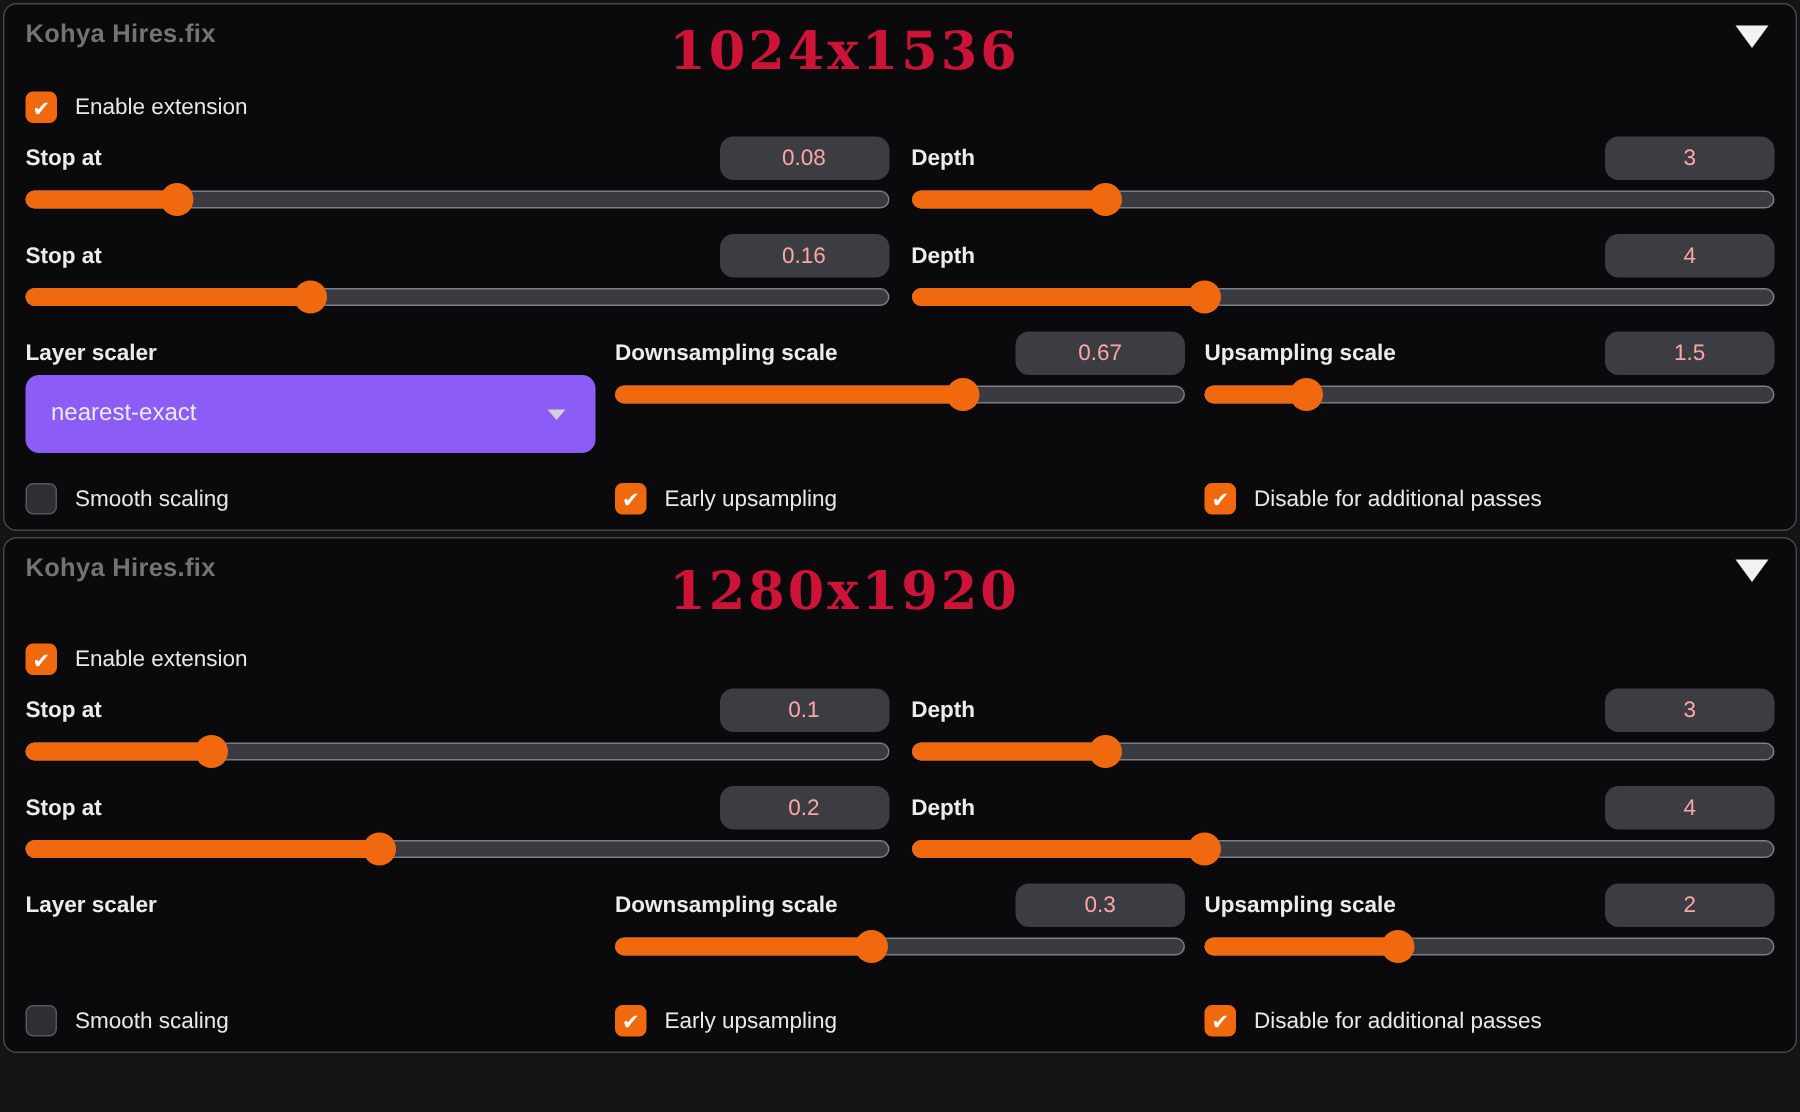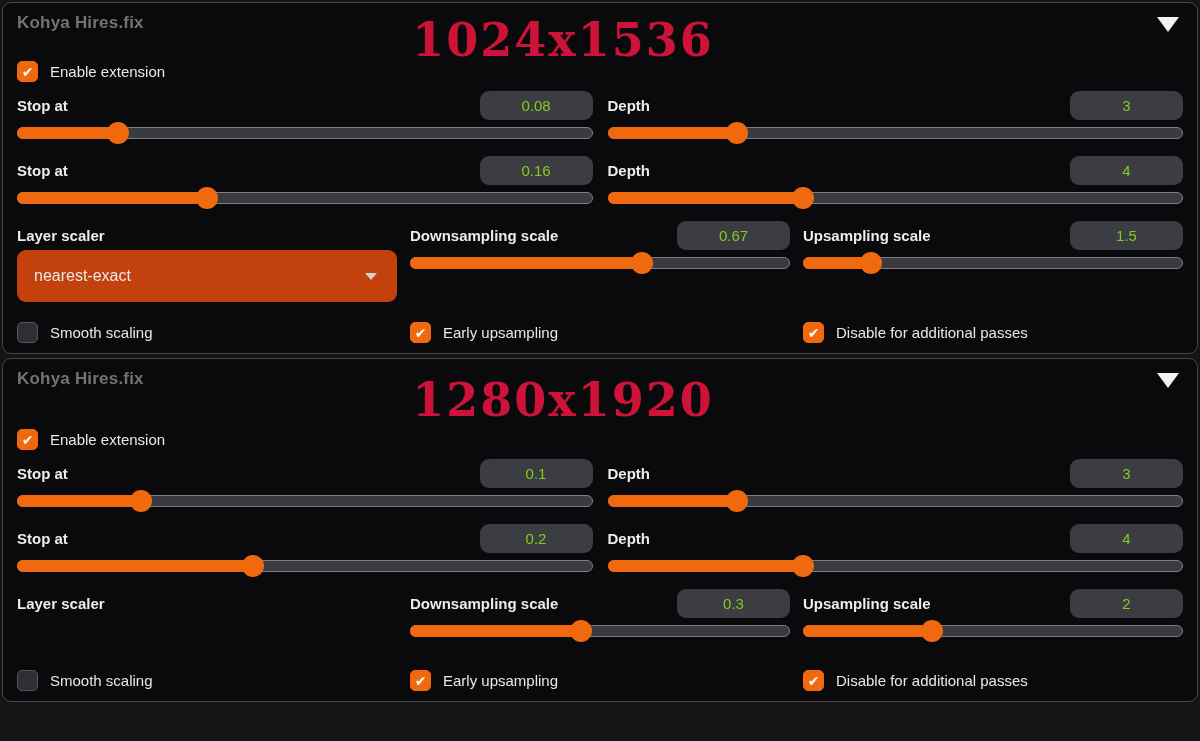--- a/index.html
+++ b/index.html
@@ -30,21 +30,21 @@
     font-weight: 600;
     letter-spacing: .2px;
   }
   .resolution-note {
     position: absolute;
     left: 6px; right: 80px;
     top: 4px;
     text-align: center;
     font-family: "DejaVu Serif", "Liberation Serif", serif;
     font-weight: 700;
-    font-size: 46px;
+    font-size: 35px;
     letter-spacing: 2px;
     line-height: 1;
     color: var(--resolution_red, #cd1438);
   }
   .panel:nth-of-type(2) .resolution-note { top: 8px; }
   .collapse-triangle {
     position: absolute;
     right: 4px; top: 4px;
     width: 0; height: 0;
     border-left: 11px solid transparent;
@@ -114,21 +114,21 @@
   .field-label {
     color: #ececec;
     font-size: 15px;
     font-weight: 600;
   }
   .value-box {
     width: 113px;
     height: 29px;
     background: #3b3d43;
     border-radius: 9px;
-    color: #84cc16;
+    color: #fca5a5;
     font-size: 15px;
     display: flex;
     align-items: center;
     justify-content: center;
     cursor: text;
   }
   .slider {
     position: relative;
     height: 22px;
     cursor: pointer;
@@ -162,21 +162,21 @@
     cursor: grab;
   }
   
   .dropdown-label-row {
     height: 30px;
     display: flex;
     align-items: center;
   }
   .dropdown {
     height: 52px;
-    background: #c2410c;
+    background: #8b5cf6;
     border-radius: 9px;
     display: flex;
     align-items: center;
     justify-content: space-between;
     padding: 0 20px 0 17px;
     cursor: pointer;
   }
   .dropdown-value {
     color: #eaeaea;
     font-size: 16px;

